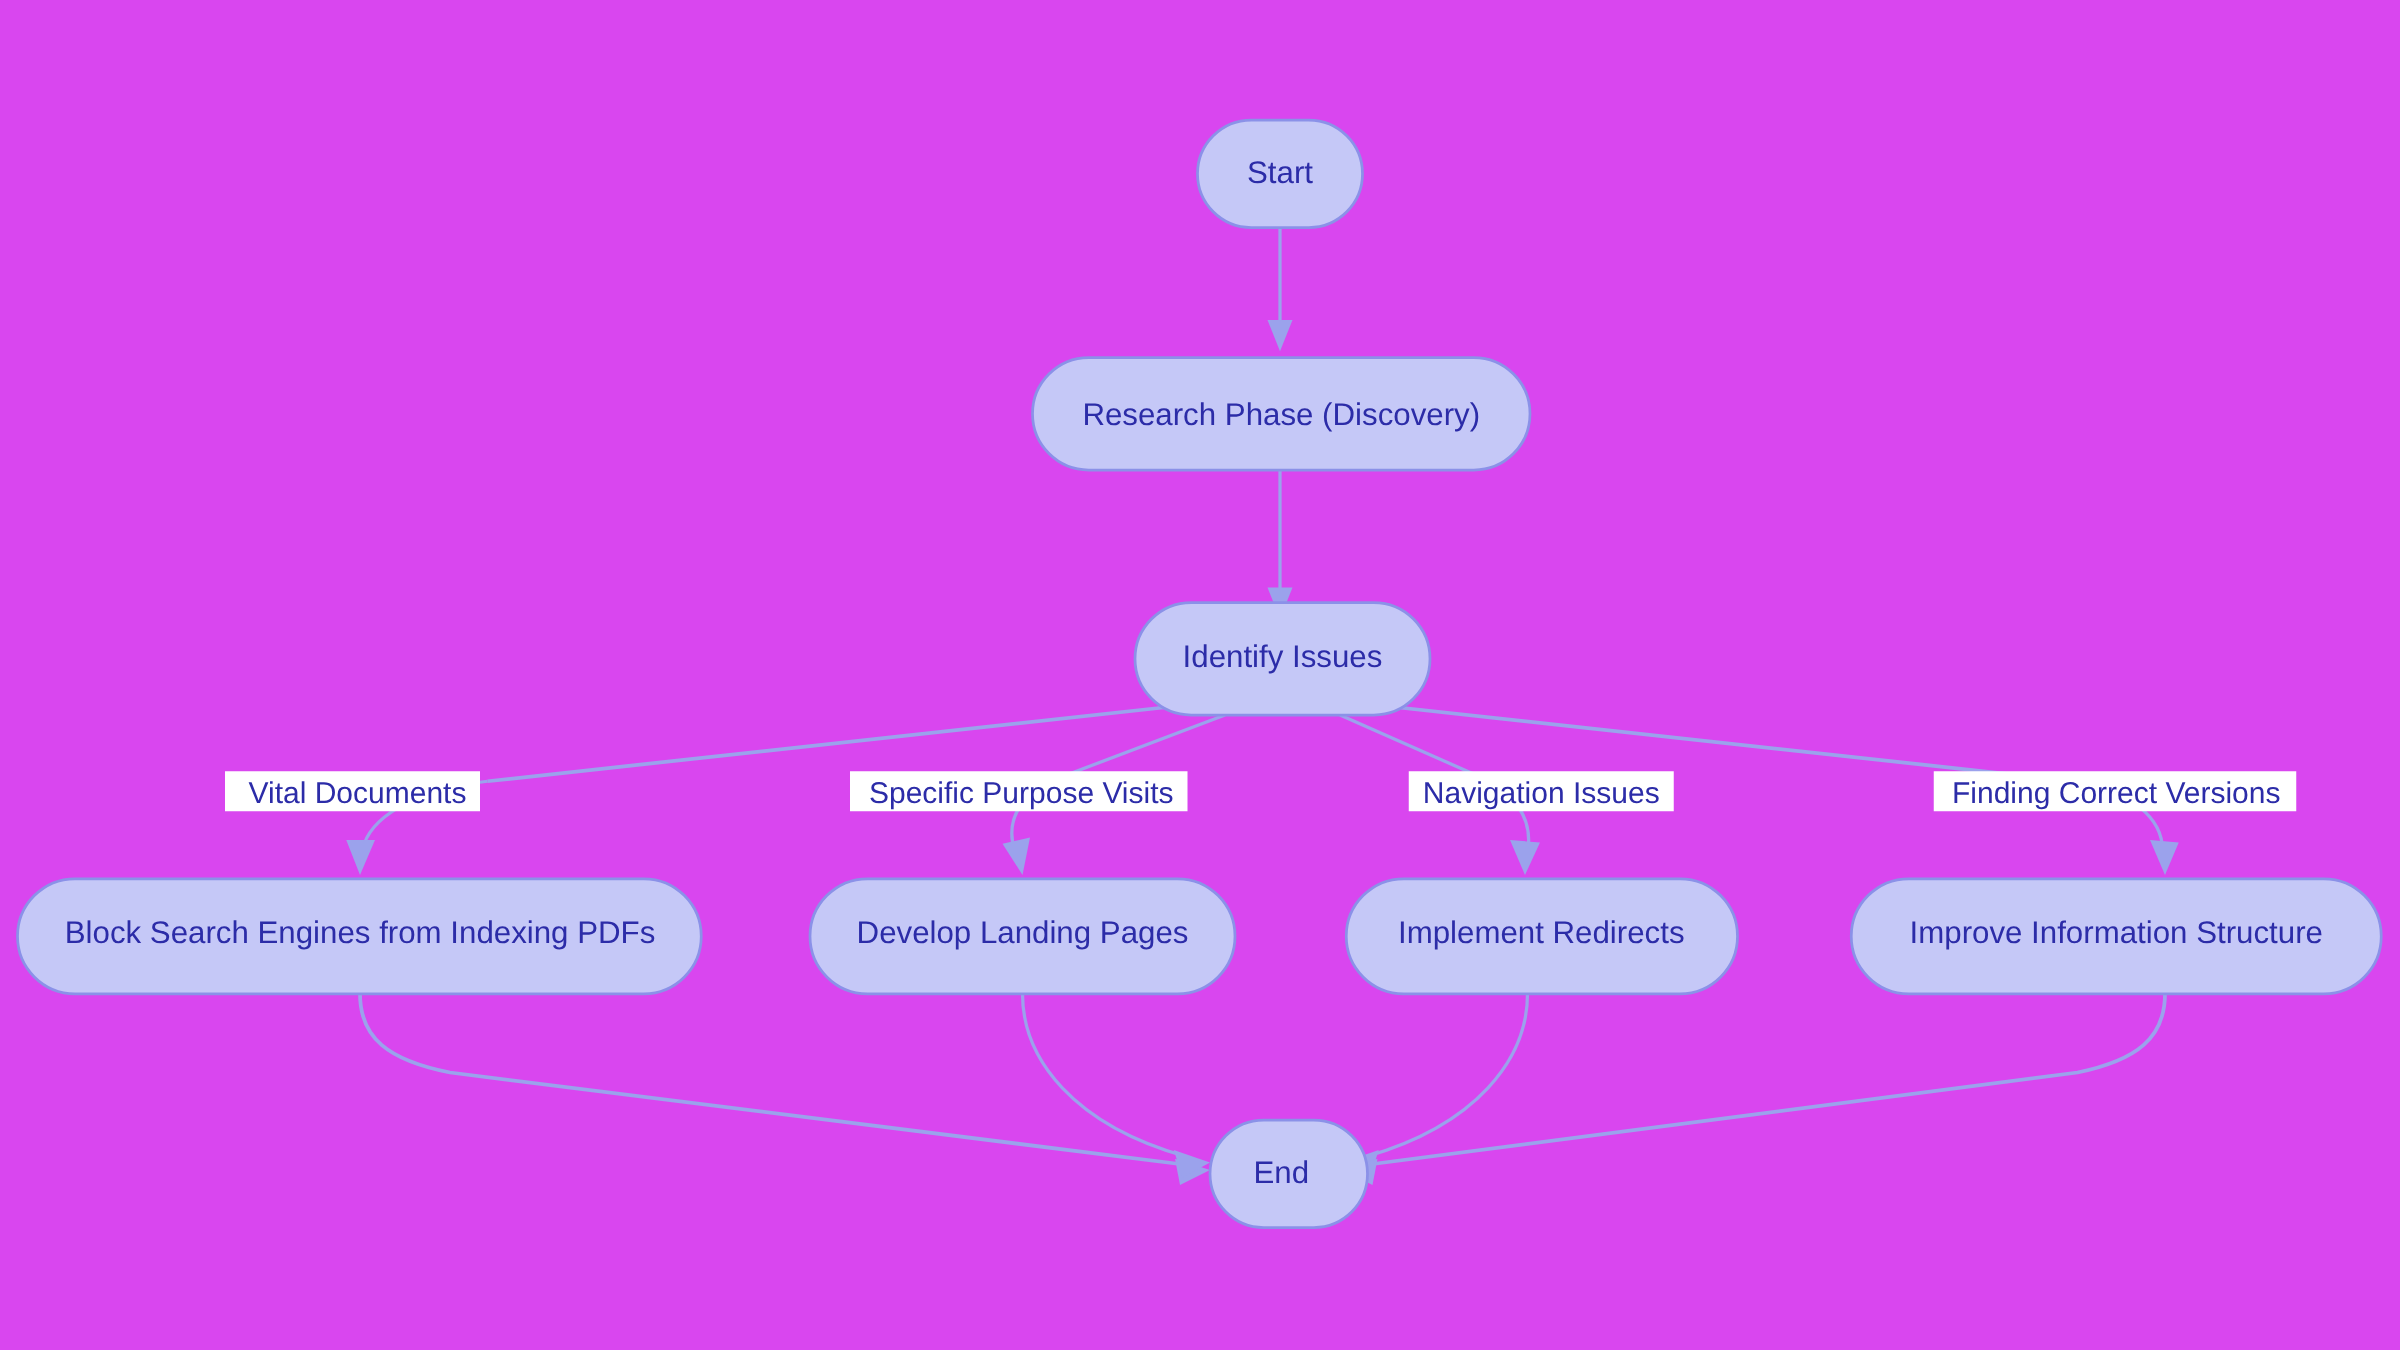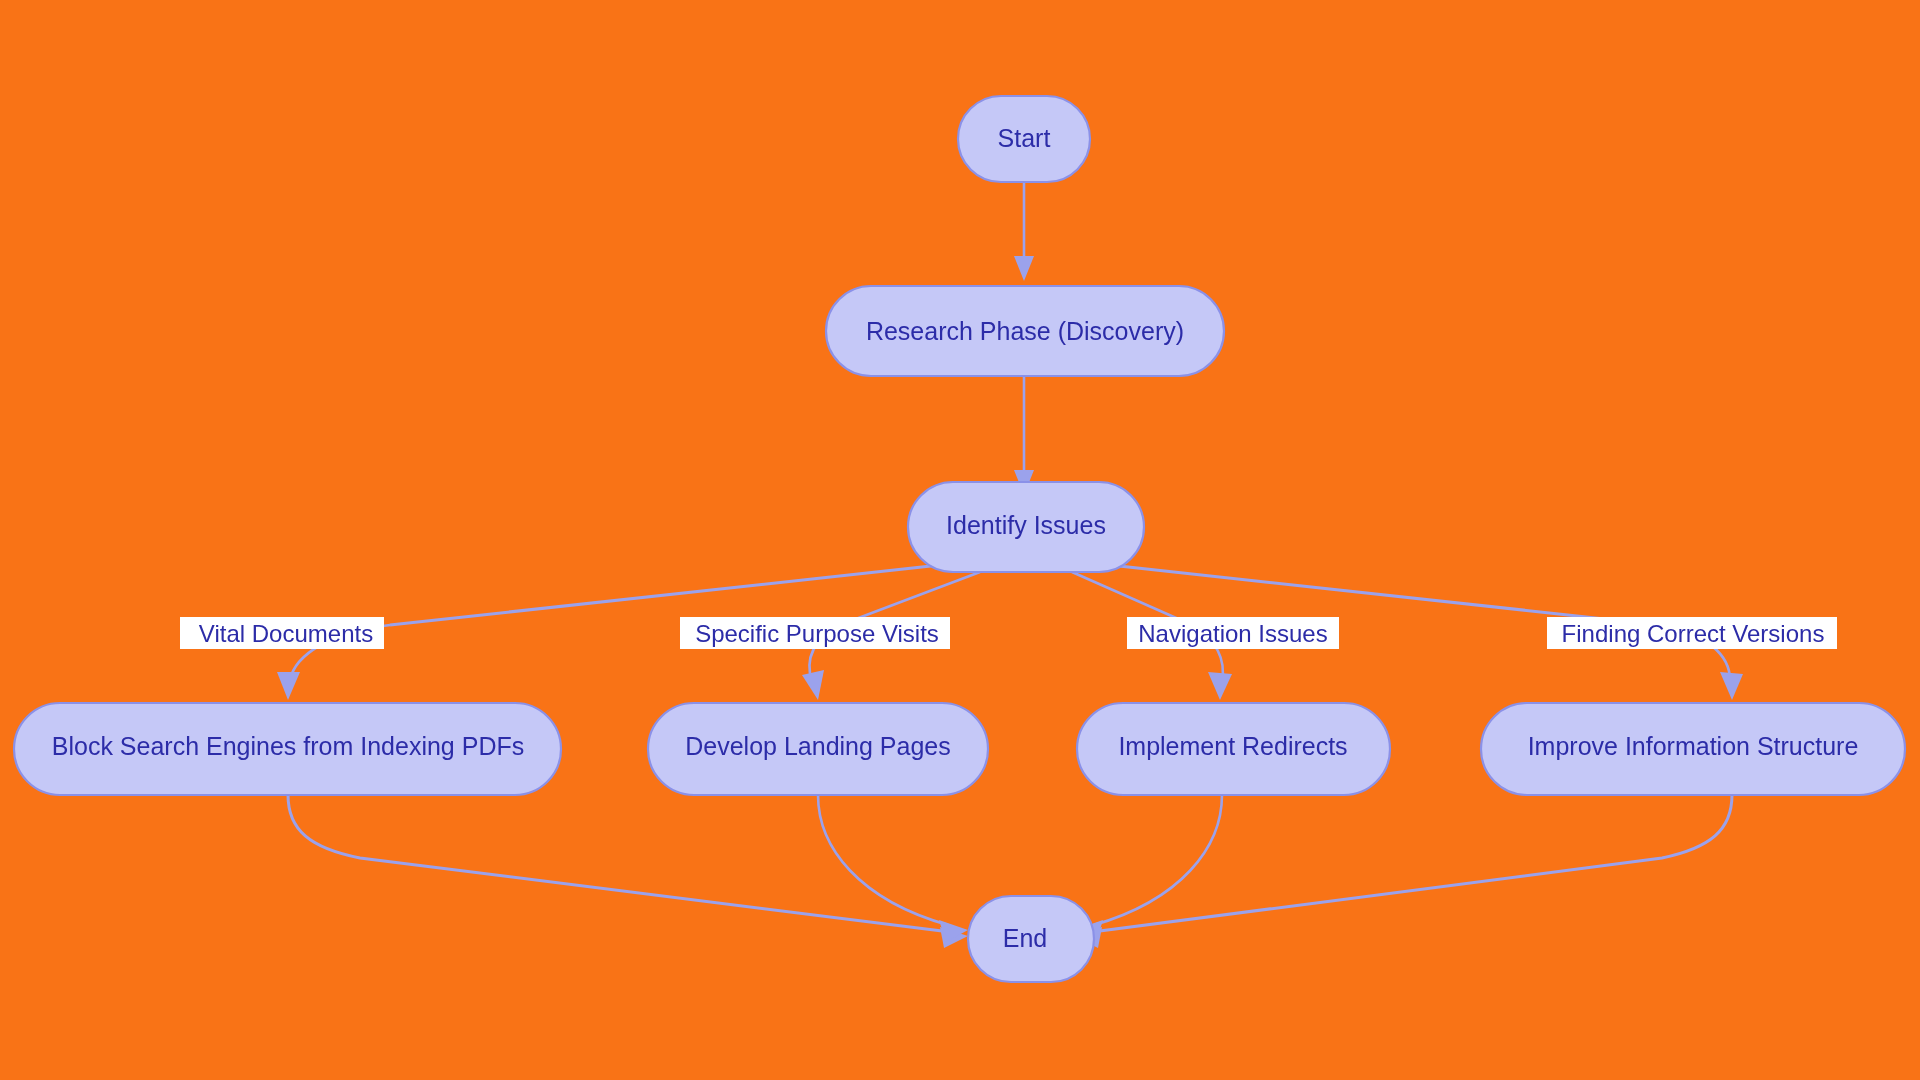--- a/index.html
+++ b/index.html
@@ -10,21 +10,21 @@
   body {
     width: 1920px;
     height: 1080px;
     overflow: hidden;
     font-family: "Liberation Sans", sans-serif;
   }
   #flow-root {
     position: relative;
     width: 1920px;
     height: 1080px;
-    background: #f97316;
+    background: #d946ef;
   }
   svg#flow-svg {
     position: absolute;
     left: 0;
     top: 0;
     width: 1920px;
     height: 1080px;
     display: block;
   }
   .node-shape {

